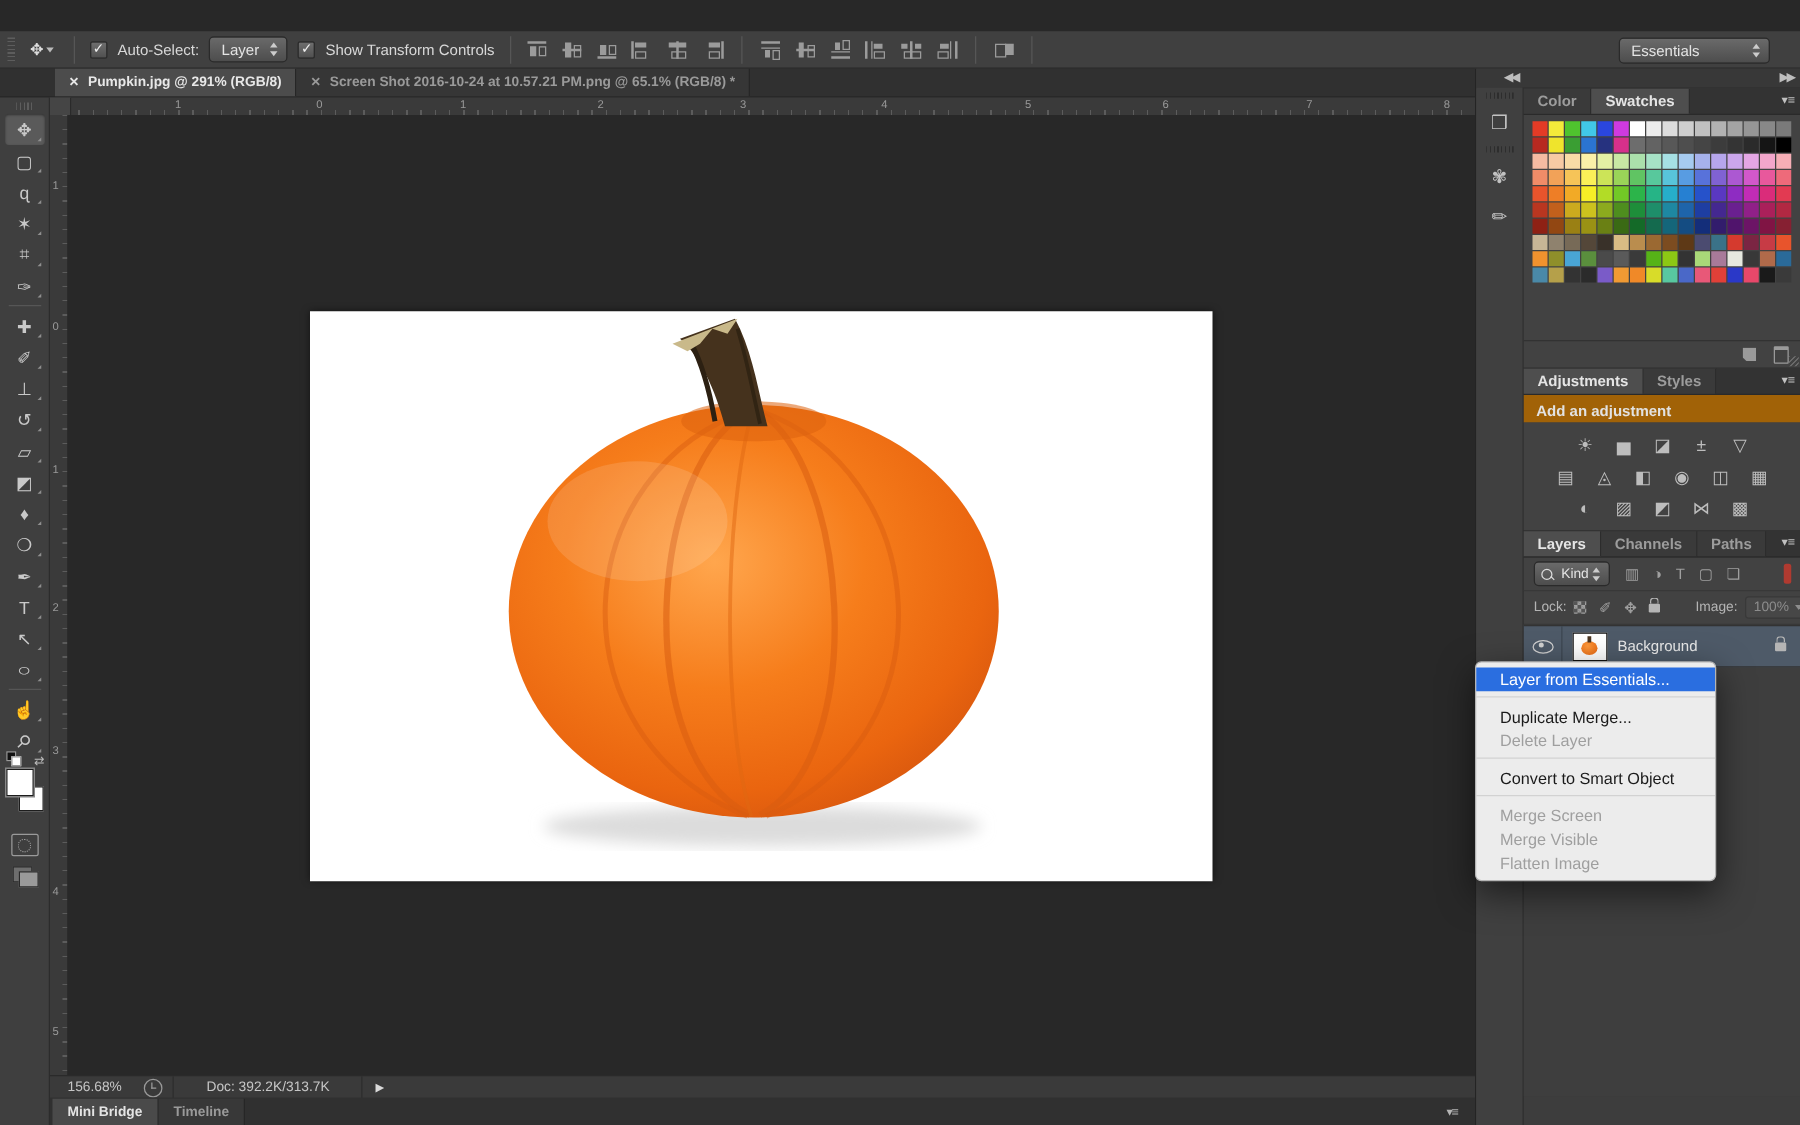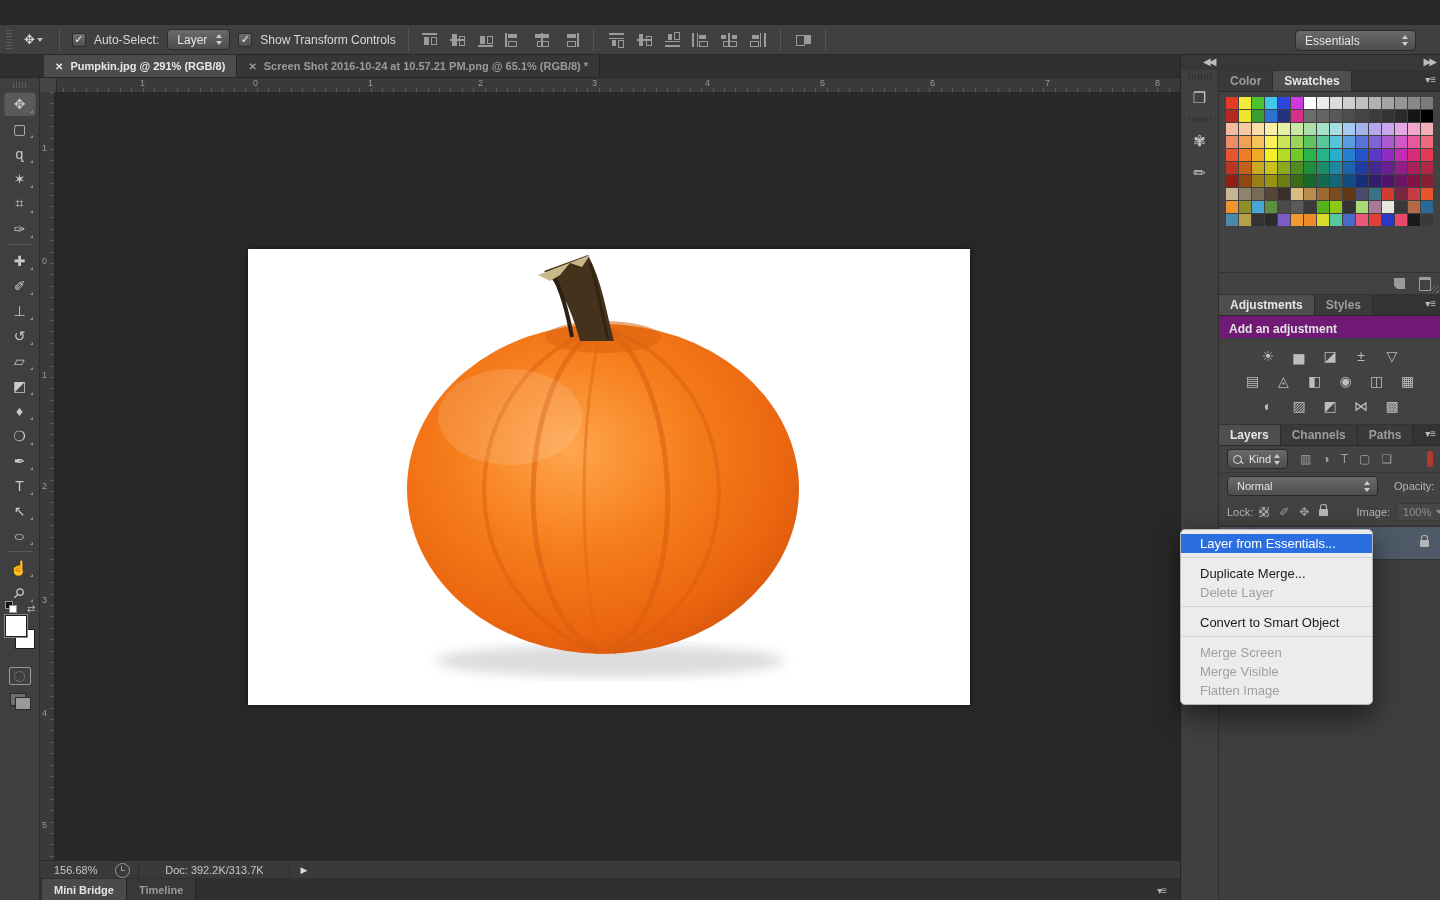--- a/index.html
+++ b/index.html
@@ -162,21 +162,21 @@
   #swatches-body{background:#424242;height:170px;padding:5px 7px}
   #palette{display:grid;grid-template-columns:repeat(16,12px);grid-auto-rows:12px;gap:1px}
   .swatch{width:12px;height:12px}
   .pfoot{background:#424242;height:21px;border-top:1px solid #323232;display:flex;align-items:center;justify-content:flex-end;gap:14px;padding-right:10px;position:relative}
   .newdoc{width:11px;height:11px;background:#9a9a9a;clip-path:polygon(0 0,100% 0,100% 100%,30% 100%,0 70%)}
   .trash{width:10px;height:10px;border:1px solid #9a9a9a;border-top:3px solid #9a9a9a;border-radius:1px}
   .rgrip{position:absolute;right:2px;bottom:1px;width:8px;height:8px;
      background:repeating-linear-gradient(135deg,#6a6a6a 0 1px,transparent 1px 3px)}
 
   
-  #adj-heading{background:#701a75;color:#e2e2e2;font-size:12px;font-weight:bold;padding:6px 10px 2px}
+  #adj-heading{background:#a16207;color:#e2e2e2;font-size:12px;font-weight:bold;padding:6px 10px 2px}
   #adj-rows{background:#424242;padding:2px 6px 9px}
   .adjrow{display:flex;justify-content:center;gap:9px;margin-top:7px}
   .adjicon{width:22px;height:18px;display:flex;align-items:center;justify-content:center;color:#bdbdbd;font-size:14px}
 
   
   .lrow{background:#424242;display:flex;align-items:center;gap:6px;padding:0 8px;font-size:11px;color:#b4b4b4}
   #filter-row{height:26px;border-bottom:1px solid #383838}
   #kind-sel{height:18px;padding:0 16px 0 5px;font-size:11px;gap:4px}
   .search-ico{width:7px;height:7px;border:1px solid #ddd;border-radius:50%;position:relative;display:inline-block;margin-right:3px}
   .search-ico::after{content:"";position:absolute;left:6px;top:6px;width:4px;height:1px;background:#ddd;transform:rotate(45deg)}
@@ -709,25 +709,20 @@
           </span>
           <span id="filter-icons">
               <span>▥</span>
               <span>◑</span>
               <span>T</span>
               <span>▢</span>
               <span>❏</span>
             </span>
           <span id="filter-toggle"></span>
         </div>
-        <div class="lrow" id="blend-row">
-          <span class="sel" id="blend-sel">Normal</span>
-          <span style="margin-left:10px">Opacity:</span>
-
-        </div>
         <div class="lrow" id="lock-row">
           <span>Lock:</span>
           <span class="lockicos">
             <span class="checker"></span>
             <span>✐</span>
             <span>✥</span>
             <span class="lck"></span>
           </span>
           <span style="margin-left:22px">Image:</span>
           <span class="valbox">100%</span>

